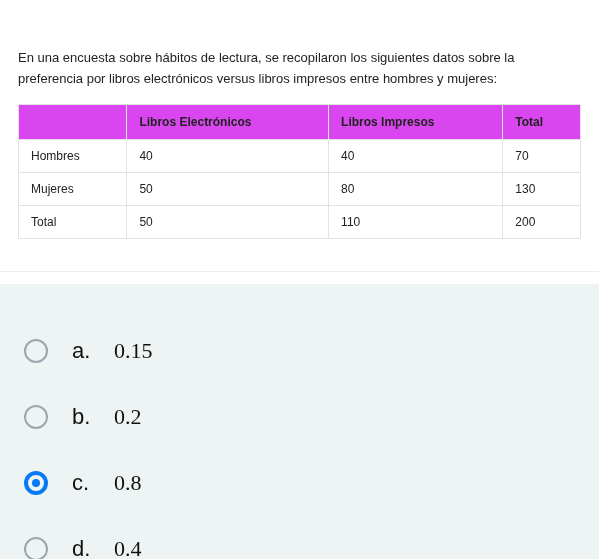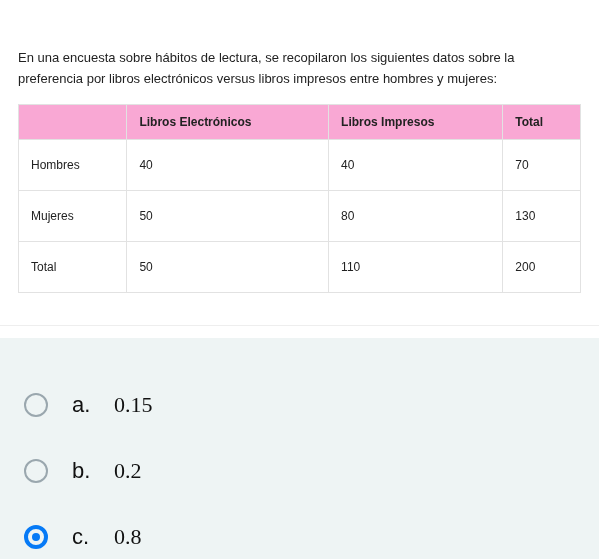--- a/index.html
+++ b/index.html
@@ -21,28 +21,28 @@
     margin-bottom: 14px;
   }
   table.data {
     width: 100%;
     border-collapse: collapse;
     font-size: 12px;
     color: #222;
     margin-bottom: 14px;
   }
   table.data th {
-    background: #f9a8d4;
+    background: #d946ef;
     text-align: left;
     font-weight: bold;
     padding: 10px 12px;
     border: 1px solid #e2e2e2;
   }
   table.data td {
-    padding: 18px 12px;
+    padding: 9px 12px;
     border: 1px solid #e2e2e2;
   }
   .question {
     font-size: 13px;
     color: #222;
     line-height: 1.6;
   }
   .answers {
     background: #eef4f4;
     padding: 30px 24px 14px 24px;

